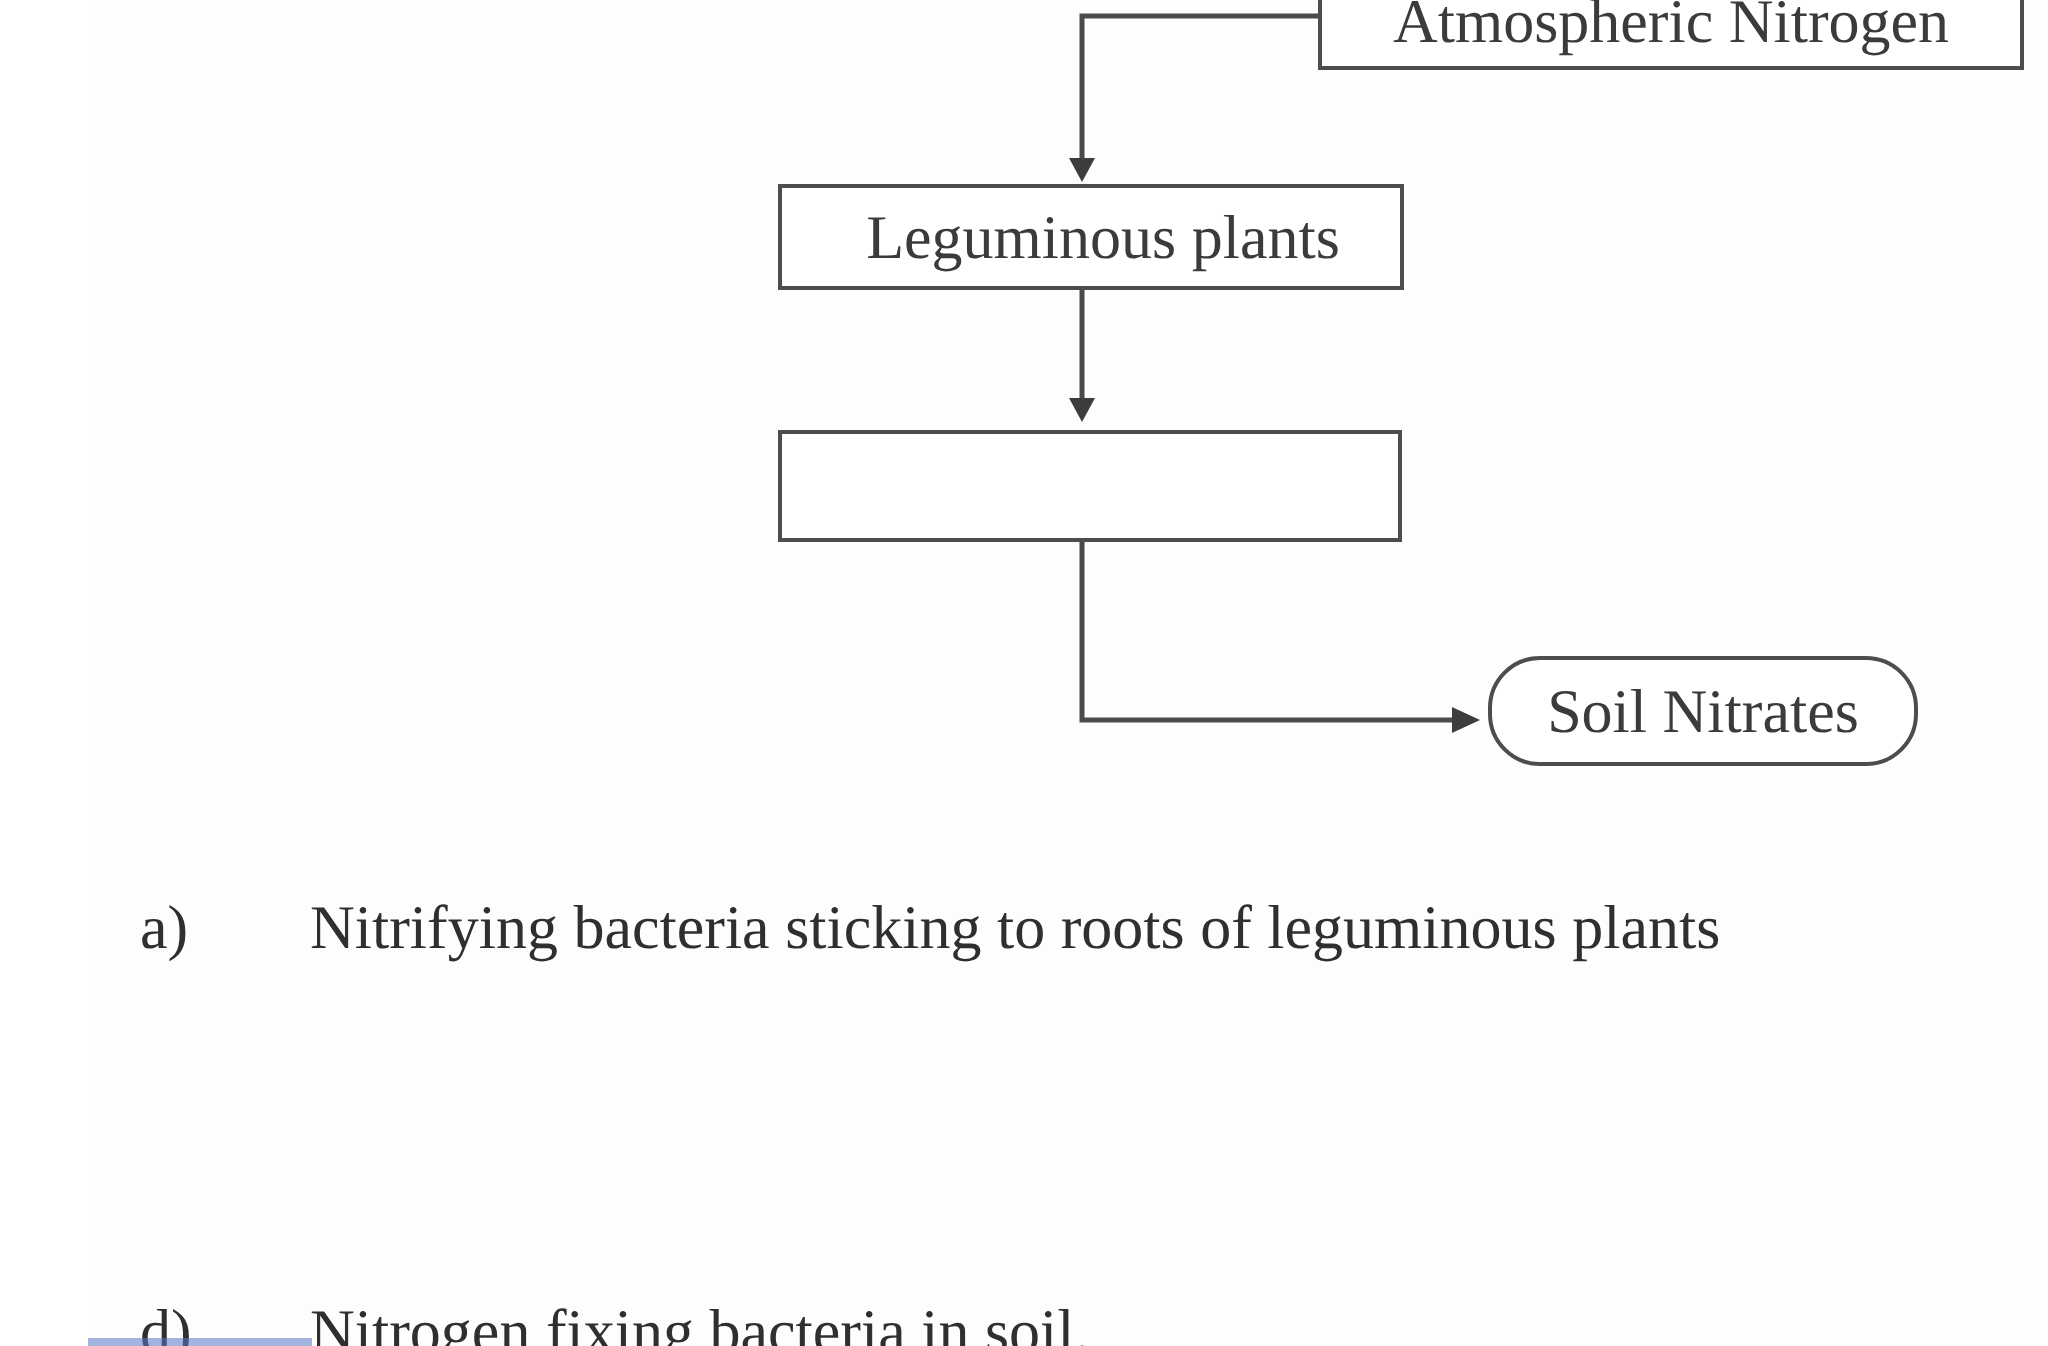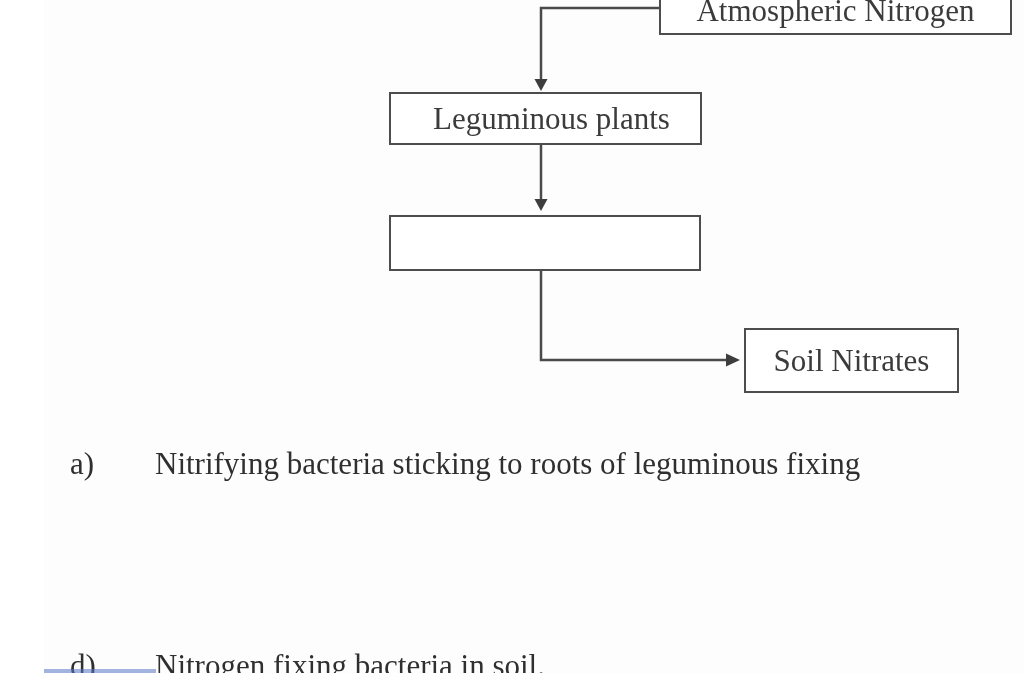--- a/index.html
+++ b/index.html
@@ -26,21 +26,21 @@
     align-items: center;
     justify-content: center;
     font-size: 31px;
     color: #3b3b3b;
     white-space: nowrap;
     box-sizing: border-box;
   }
   .node-atmospheric { left: 615px; top: -22px; width: 353px; height: 57px; padding-top: 8px; }
   .node-leguminous  { left: 345px; top:  92px; width: 313px; height: 53px; padding-left: 12px; }
   .node-blank       { left: 345px; top: 215px; width: 312px; height: 56px; }
-  .node-soil        { left: 700px; top: 328px; width: 215px; height: 65px; }
+  .node-soil        { left: 700px; top: 328px; width: 215px; height: 55px; border-radius: 26px; }
 
   .option-row {
     position: absolute;
     left: 26px;
     width: 980px;
     font-size: 31px;
     color: #2f2f2f;
     white-space: nowrap;
   }
   .option-key {
@@ -92,21 +92,21 @@
 
   <div class="node node-blank">
     <span></span>
   </div>
 
   <div class="node node-soil">
     <span>Soil Nitrates</span>
   </div>
 
   <div class="option-row option-a">
-    <span class="option-key">a)</span><span>Nitrifying bacteria sticking to roots of leguminous fixing</span>
+    <span class="option-key">a)</span><span>Nitrifying bacteria sticking to roots of leguminous plants</span>
   </div>
 
 
 
   <div class="option-row option-d">
     <span class="option-key">d)</span><span>Nitrogen fixing bacteria in soil.</span>
   </div>
 
   <div class="scan-artifact"></div>
 

